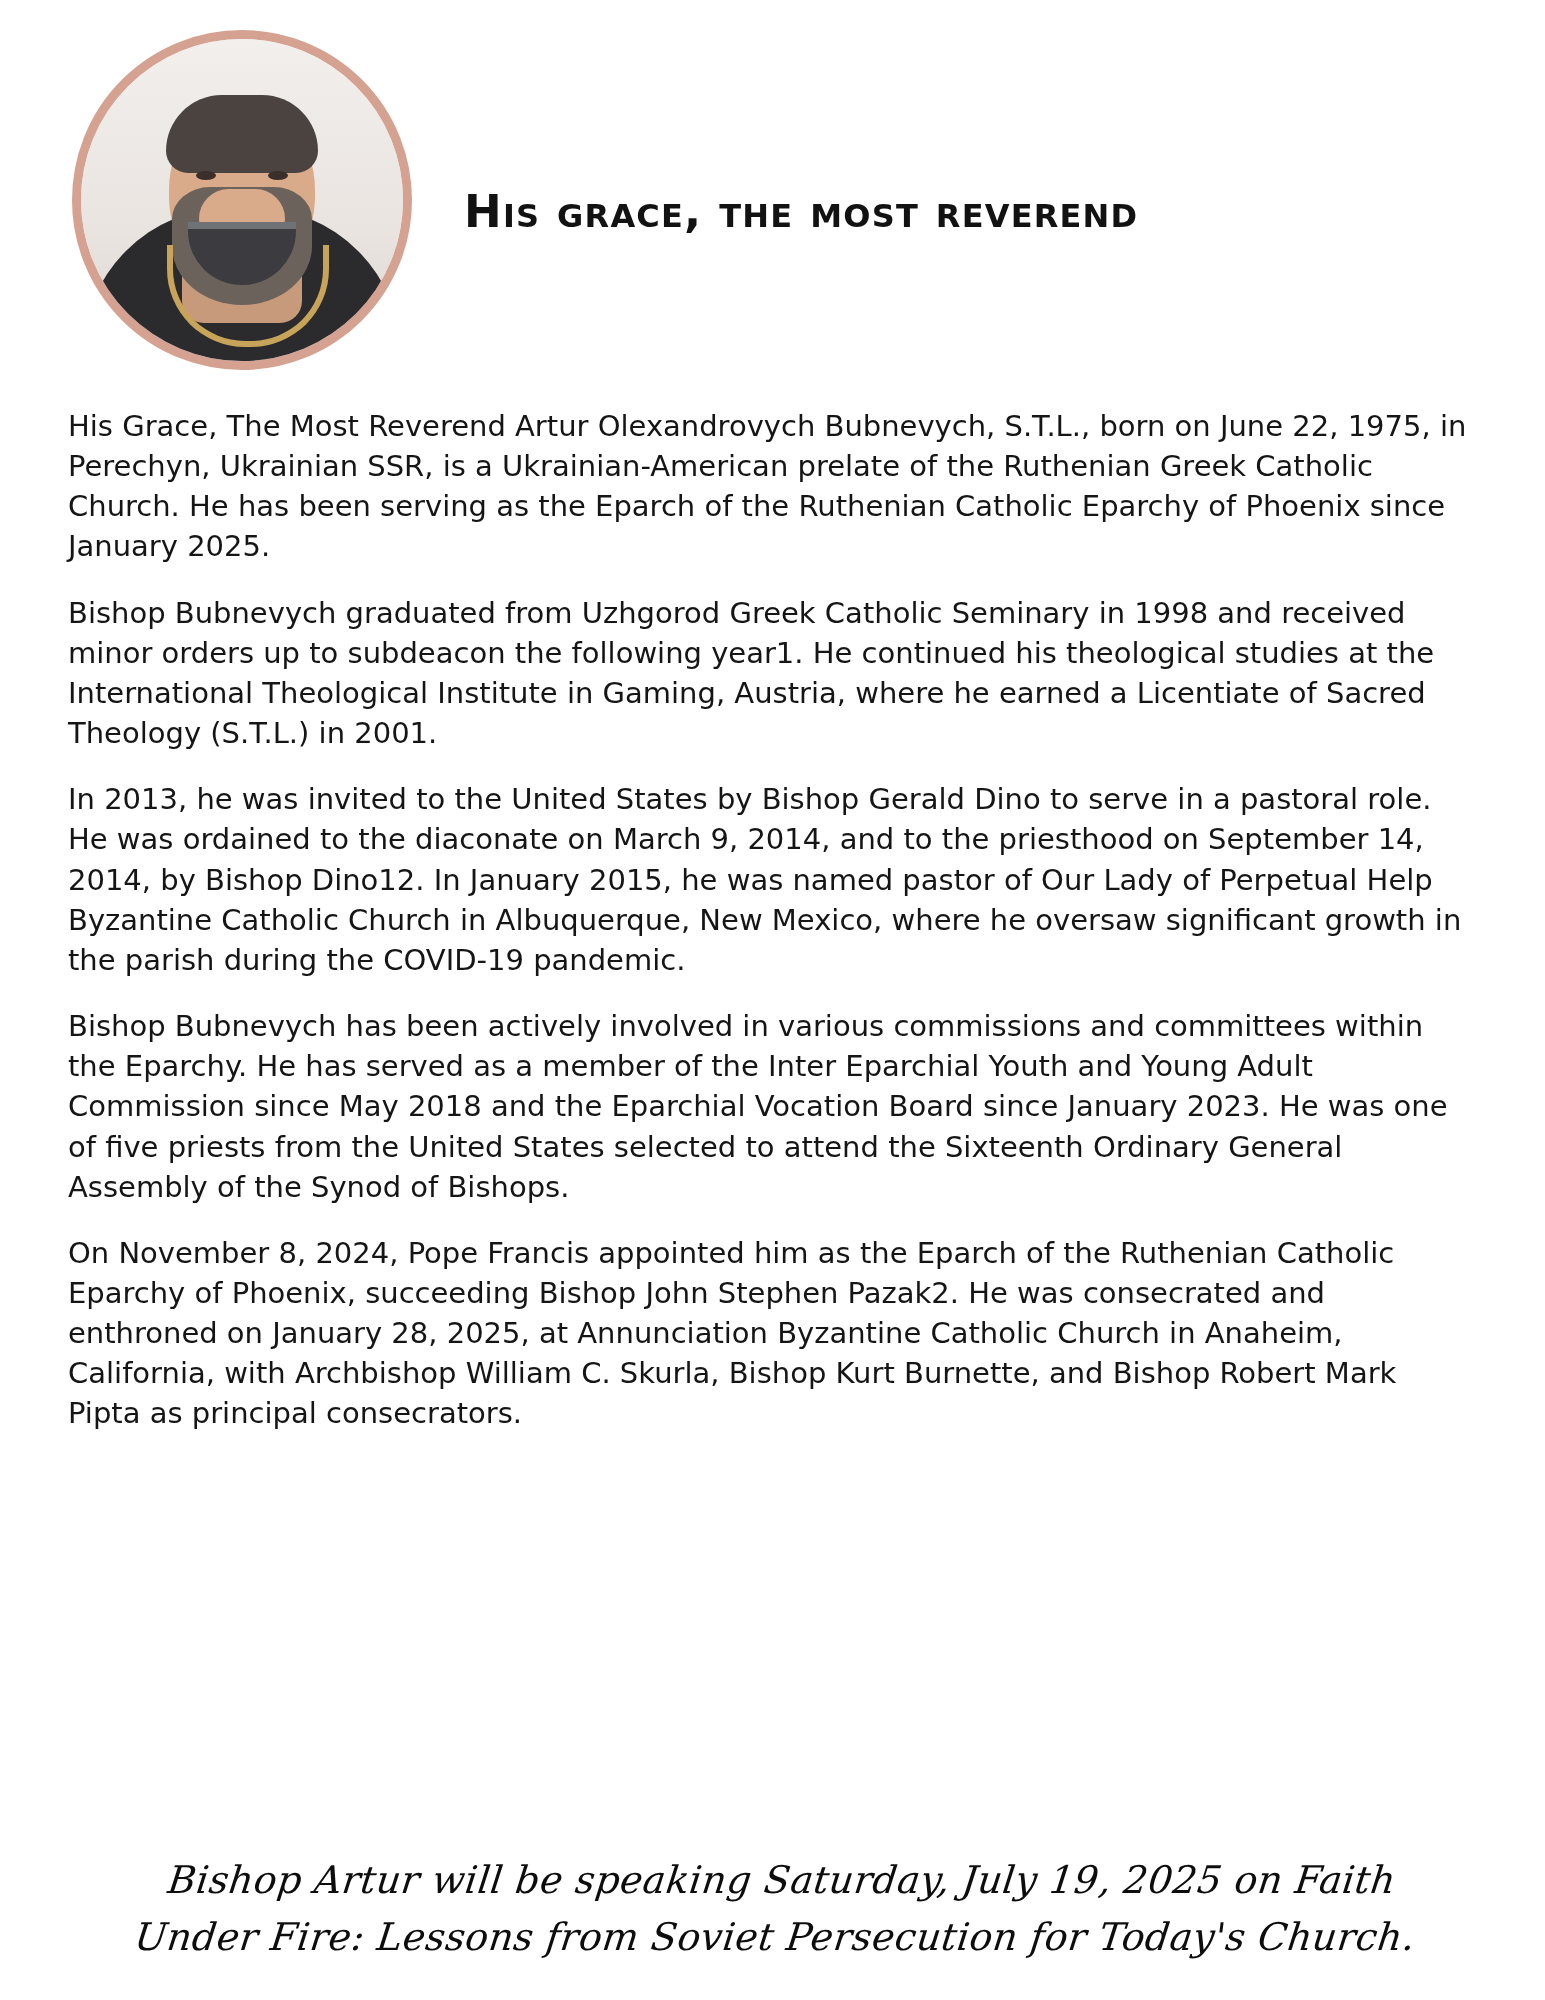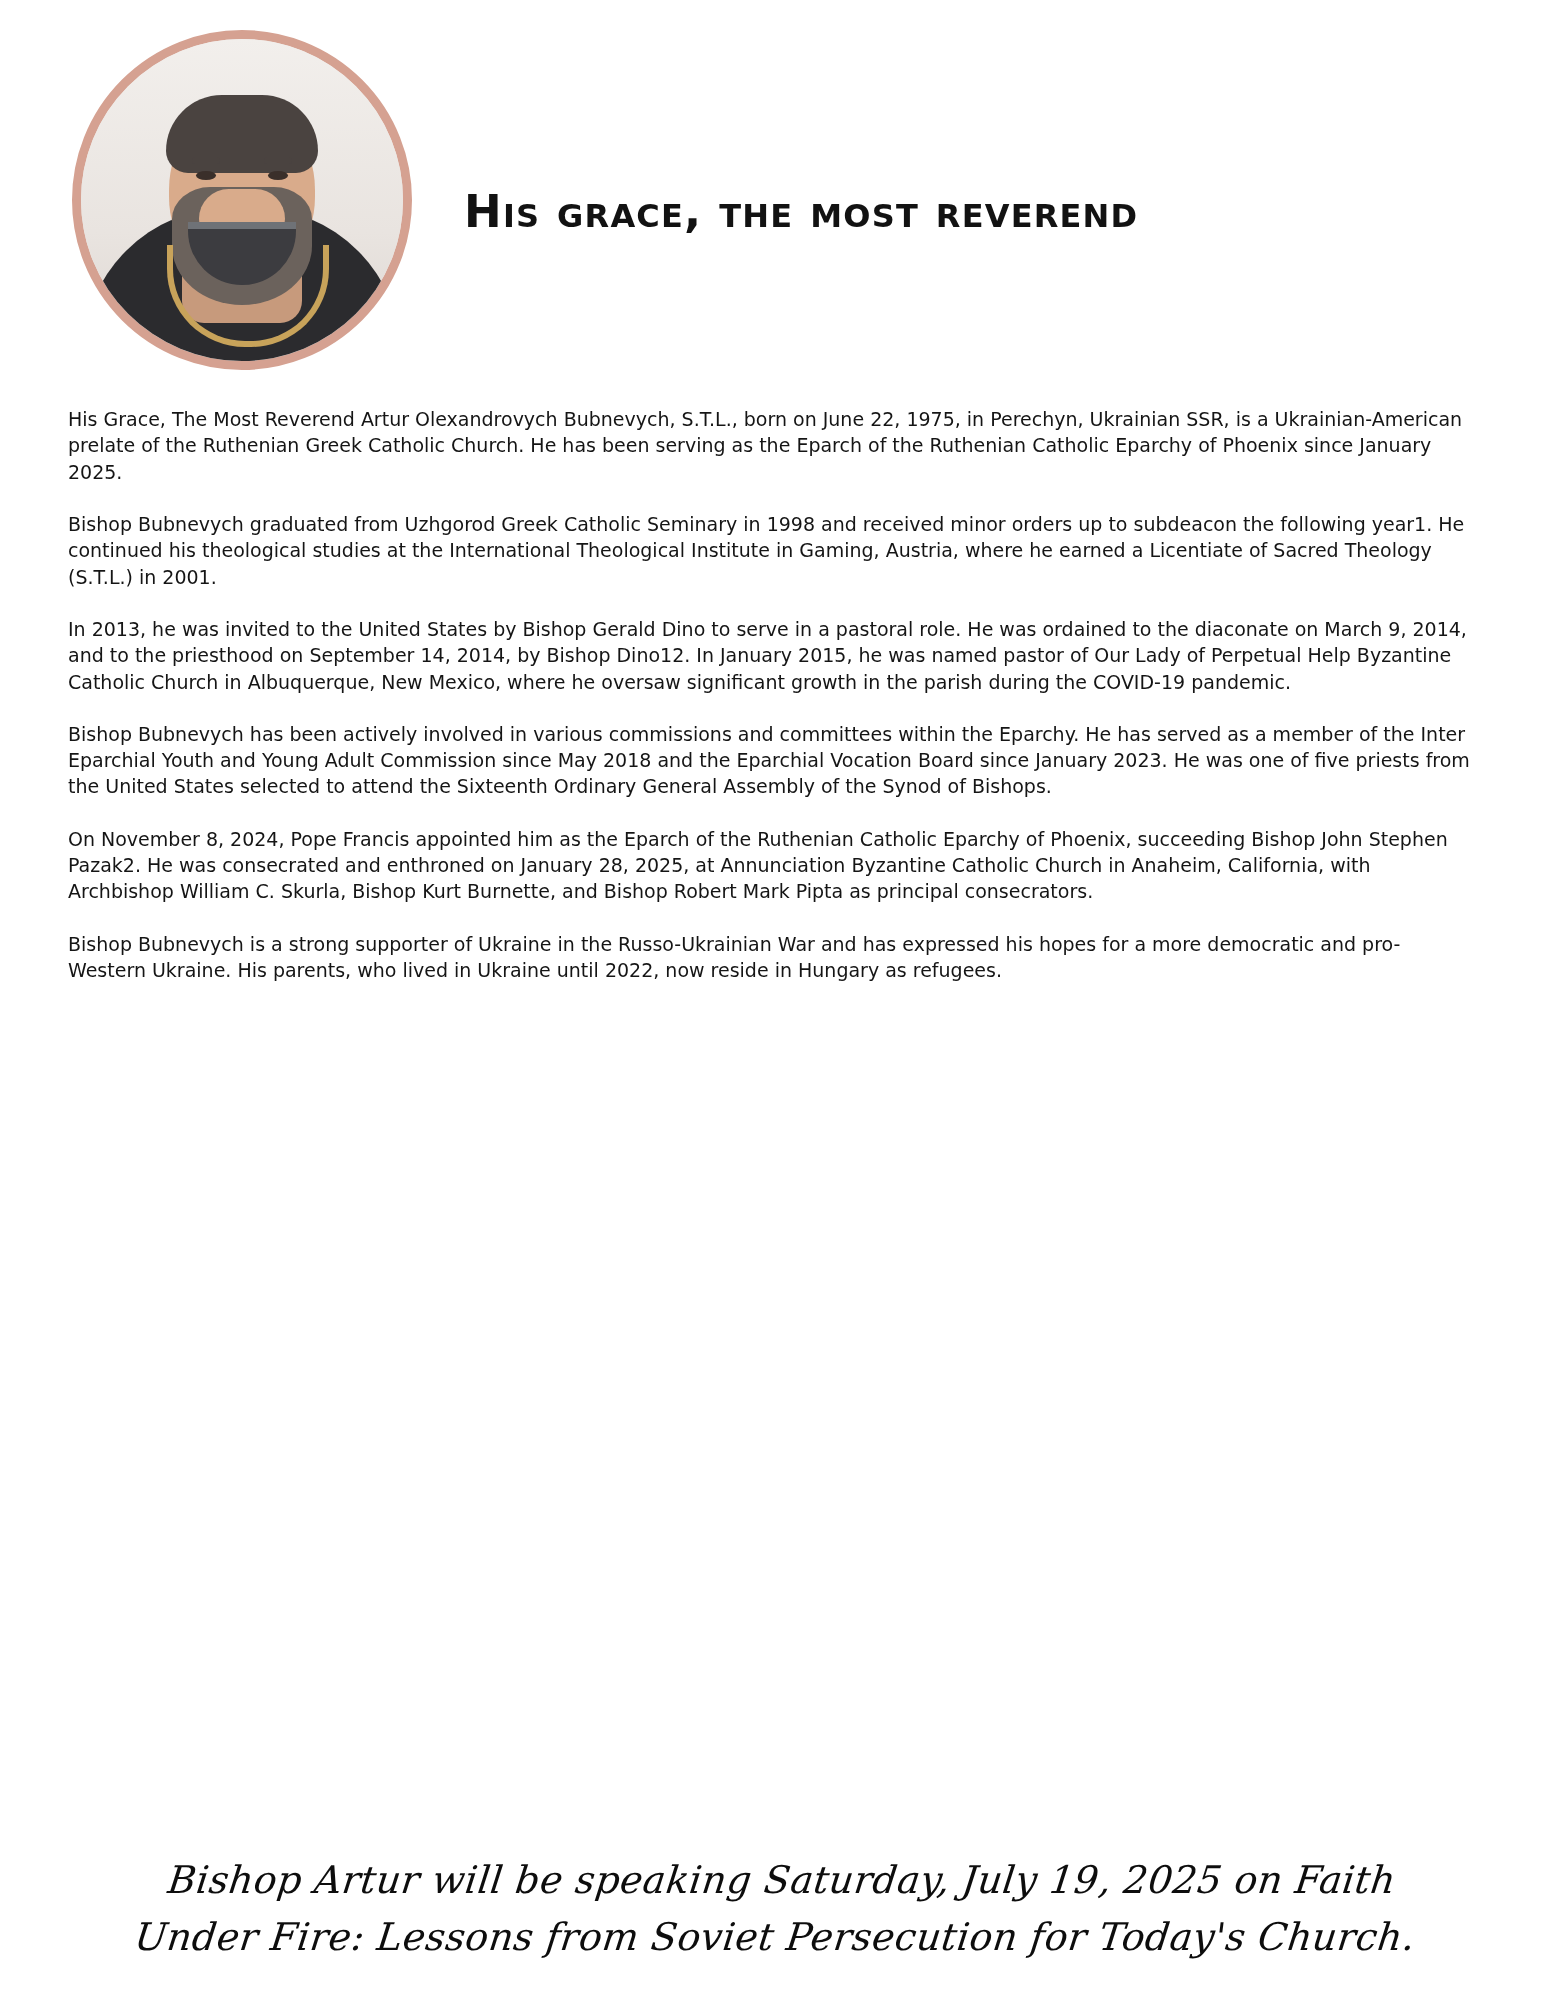--- a/index.html
+++ b/index.html
@@ -174,21 +174,21 @@
   }
   .smallcaps::first-letter { text-transform: uppercase; }
 
   
   .body-copy {
     margin-top: 6px;
     padding: 0 12px 0 6px;
   }
   .para {
     font-family: "DejaVu Sans", sans-serif;
-    font-size: 19px;
+    font-size: 29px;
     line-height: 1.385;
     color: #151515;
     margin: 0 0 26px 0;
     text-align: left;
   }
   .para:last-child { margin-bottom: 0; }
 
   
   .footer-note {
     position: absolute;
@@ -236,21 +236,20 @@
     </div>
 
   </div>
 
   <div class="body-copy">
     <p class="para">His Grace, The Most Reverend Artur Olexandrovych Bubnevych, S.T.L., born on June 22, 1975, in Perechyn, Ukrainian SSR, is a Ukrainian-American prelate of the Ruthenian Greek Catholic Church. He has been serving as the Eparch of the Ruthenian Catholic Eparchy of Phoenix since January 2025.</p>
     <p class="para">Bishop Bubnevych graduated from Uzhgorod Greek Catholic Seminary in 1998 and received minor orders up to subdeacon the following year1. He continued his theological studies at the International Theological Institute in Gaming, Austria, where he earned a Licentiate of Sacred Theology (S.T.L.) in 2001.</p>
     <p class="para">In 2013, he was invited to the United States by Bishop Gerald Dino to serve in a pastoral role. He was ordained to the diaconate on March 9, 2014, and to the priesthood on September 14, 2014, by Bishop Dino12. In January 2015, he was named pastor of Our Lady of Perpetual Help Byzantine Catholic Church in Albuquerque, New Mexico, where he oversaw significant growth in the parish during the COVID-19 pandemic.</p>
     <p class="para">Bishop Bubnevych has been actively involved in various commissions and committees within the Eparchy. He has served as a member of the Inter Eparchial Youth and Young Adult Commission since May 2018 and the Eparchial Vocation Board since January 2023. He was one of five priests from the United States selected to attend the Sixteenth Ordinary General Assembly of the Synod of Bishops.</p>
     <p class="para">On November 8, 2024, Pope Francis appointed him as the Eparch of the Ruthenian Catholic Eparchy of Phoenix, succeeding Bishop John Stephen Pazak2. He was consecrated and enthroned on January 28, 2025, at Annunciation Byzantine Catholic Church in Anaheim, California, with Archbishop William C. Skurla, Bishop Kurt Burnette, and Bishop Robert Mark Pipta as principal consecrators.</p>
-    <p class="para">Bishop Bubnevych is a strong supporter of Ukraine in the Russo-Ukrainian War and has expressed his hopes for a more democratic and pro-Western Ukraine. His parents, who lived in Ukraine until 2022, now reside in Hungary as refugees.</p>
   </div>
 
   <div class="footer-note">
     <span class="l1">Bishop Artur will be speaking Saturday, July 19, 2025 on Faith</span>
     <span class="l2">Under Fire: Lessons from Soviet Persecution for Today's Church.</span>
   </div>
 
 </div>
 
 </body></html>

